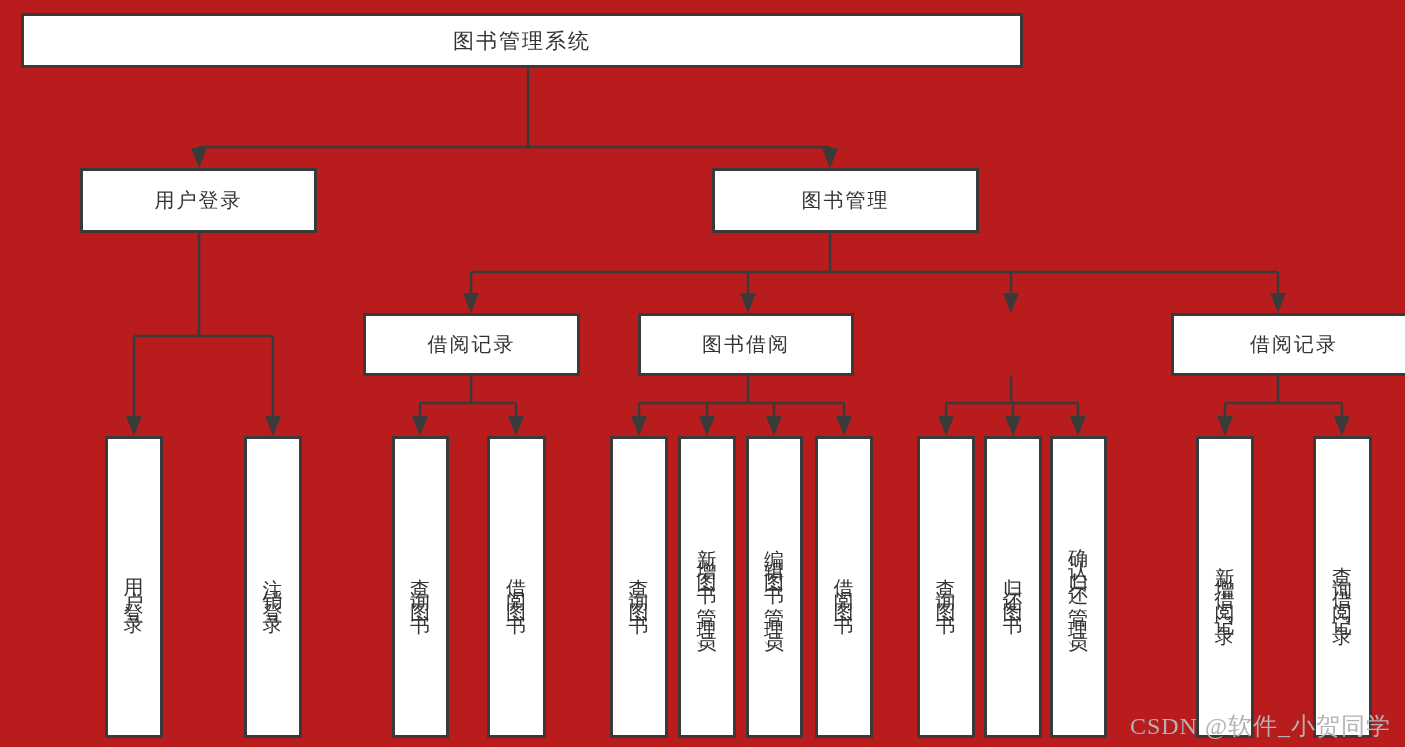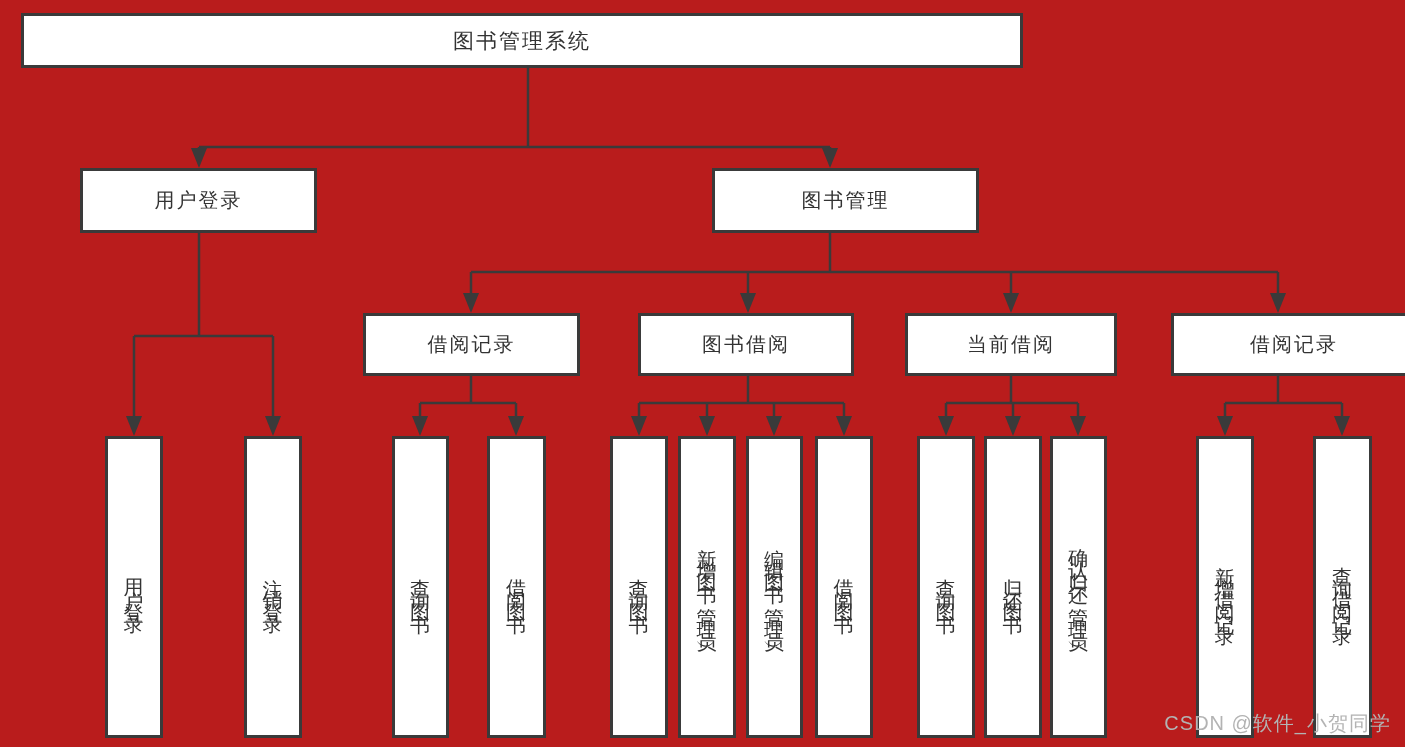--- a/index.html
+++ b/index.html
@@ -16,22 +16,22 @@
   .vbox{
     position:absolute;background:#ffffff;border:3px solid #3a3a3a;box-sizing:border-box;
     display:flex;align-items:center;justify-content:center;
   }
   .vbox span{
     writing-mode:vertical-rl;text-orientation:mixed;
     font-size:20px;letter-spacing:12px;line-height:1;
   }
   #connector-layer{position:absolute;left:0;top:0;width:1405px;height:747px;pointer-events:none;}
   #watermark{
-    position:absolute;right:14px;top:710px;font-size:20px;color:#b3b3b3;
-    letter-spacing:1px;white-space:nowrap;
+    position:absolute;right:14px;top:710px;font-size:24px;color:#b3b3b3;
+    letter-spacing:1px;white-space:nowrap;font-family:Liberation Serif, serif;
   }
 </style>
 </head>
 <body>
 
 <div id="stage">
 
   <div id="connector-layer"><svg width="1405" height="747" viewBox="0 0 1405 747" xmlns="http://www.w3.org/2000/svg">
         <g stroke="#3a3a3a" stroke-width="2.5" fill="none">
           <path d="M528 68 V147"></path>
@@ -101,23 +101,20 @@
   <div class="hbox" style="left:712px;top:168px;width:267px;height:65px;">
     <span>图书管理</span>
   </div>
 
   <div class="hbox" style="left:363px;top:313px;width:217px;height:63px;">
     <span>借阅记录</span>
   </div>
   <div class="hbox" style="left:638px;top:313px;width:216px;height:63px;">
     <span>图书借阅</span>
   </div>
-  <div class="hbox" style="left:905px;top:313px;width:212px;height:63px;">
-    <span>当前借阅</span>
-  </div>
   <div class="hbox" style="left:1171px;top:313px;width:246px;height:63px;">
     <span>借阅记录</span>
   </div>
 
   <div class="vbox" style="left:105px;top:436px;width:58px;height:302px;">
     <span>用户登录</span>
   </div>
   <div class="vbox" style="left:244px;top:436px;width:58px;height:302px;">
     <span>注销登录</span>
   </div>

